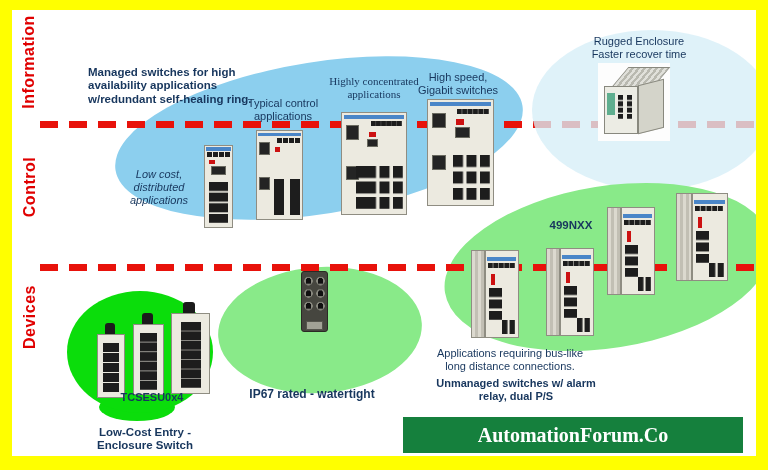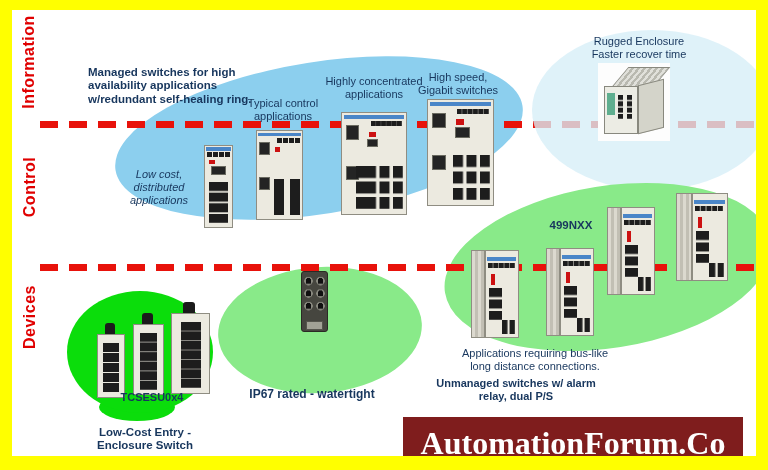--- a/index.html
+++ b/index.html
@@ -59,23 +59,23 @@
   .cube-side{background:#d4d4ca;border:1px solid #88887e;box-sizing:border-box;transform:skewY(-14deg);}
   .cube-label{background:#5fae8f;}
 
   
   .ip67-body{background:#46463f;border-radius:3px;border:1px solid #2a2a24;box-sizing:border-box;}
   .ip67-holes{background-image:radial-gradient(circle,#101010 0 3px,#8a8a80 3px 4px,transparent 4.5px);
               background-size:11px 12px;background-repeat:space;}
   .ip67-foot{background:#a2a296;border:1px solid #55554c;box-sizing:border-box;}
 
   
-  .banner{position:absolute;left:403px;top:417px;width:340px;height:52px;background:#7f1d1d;
+  .banner{position:absolute;left:403px;top:417px;width:340px;height:36px;background:#15803d;
           z-index:30;display:flex;align-items:center;justify-content:center;
-          font-family:"Liberation Serif",serif;font-weight:bold;font-size:32px;color:#ffffff;}
+          font-family:"Liberation Serif",serif;font-weight:bold;font-size:20px;color:#ffffff;}
 </style>
 </head>
 <body>
 
 <div class="stage">
 
   <div class="ell blue"></div>
   <div class="dash d1"></div>
   <div class="ell lblue"></div>
   <div class="ell gright"></div>
@@ -89,28 +89,28 @@
   <div class="cat" style="left:-29px;top:307px;">Devices</div>
 
   <div class="txt bold left" style="left:88px;top:26px;width:230px;font-size:11.5px;margin-top:40px;">Managed switches for high
 availability applications
 w/redundant self-healing ring.</div>
   <div class="txt" style="left:109px;top:168px;width:100px;font-style:italic;">Low cost,
 distributed
 applications</div>
   <div class="txt" style="left:233px;top:97px;width:100px;text-align:center;">Typical control
 applications</div>
-  <div class="txt" style="left:309px;top:75px;width:130px;">Highly concentrated
+  <div class="txt" style="left:309px;top:75px;width:130px;font-family:Liberation Serif, serif;">Highly concentrated
 applications</div>
   <div class="txt" style="left:398px;top:71px;width:120px;">High speed,
 Gigabit switches</div>
   <div class="txt" style="left:574px;top:35px;width:130px;">Rugged Enclosure
 Faster recover time</div>
   <div class="txt bold" style="left:541px;top:219px;width:60px;font-size:11.5px;">499NXX</div>
-  <div class="txt" style="left:445px;top:347px;width:180px;">Applications requiring bus-like
+  <div class="txt" style="left:420px;top:347px;width:180px;">Applications requiring bus-like
 long distance connections.</div>
   <div class="txt bold" style="left:421px;top:377px;width:190px;">Unmanaged switches w/ alarm
 relay, dual P/S</div>
   <div class="txt" style="left:102px;top:391px;width:100px;font-size:11px;font-weight:600;">TCSESU0x4</div>
   <div class="txt bold" style="left:75px;top:426px;width:140px;font-size:11.5px;">Low-Cost Entry -
 Enclosure Switch</div>
   <div class="txt bold" style="left:237px;top:388px;width:150px;font-size:12px;">IP67 rated - watertight</div>
 
   <div class="dev" style="left:204px;top:145px;width:29px;height:83px;">
     <div class="part body"></div>

